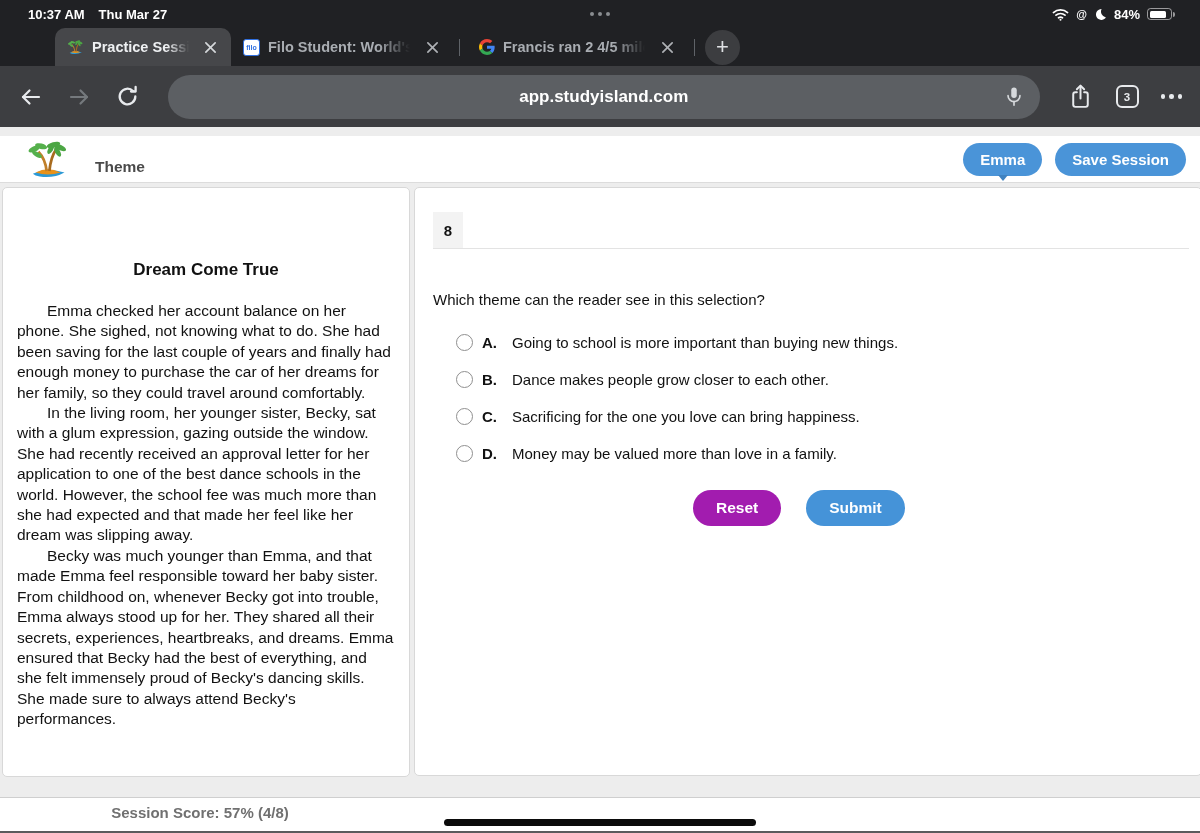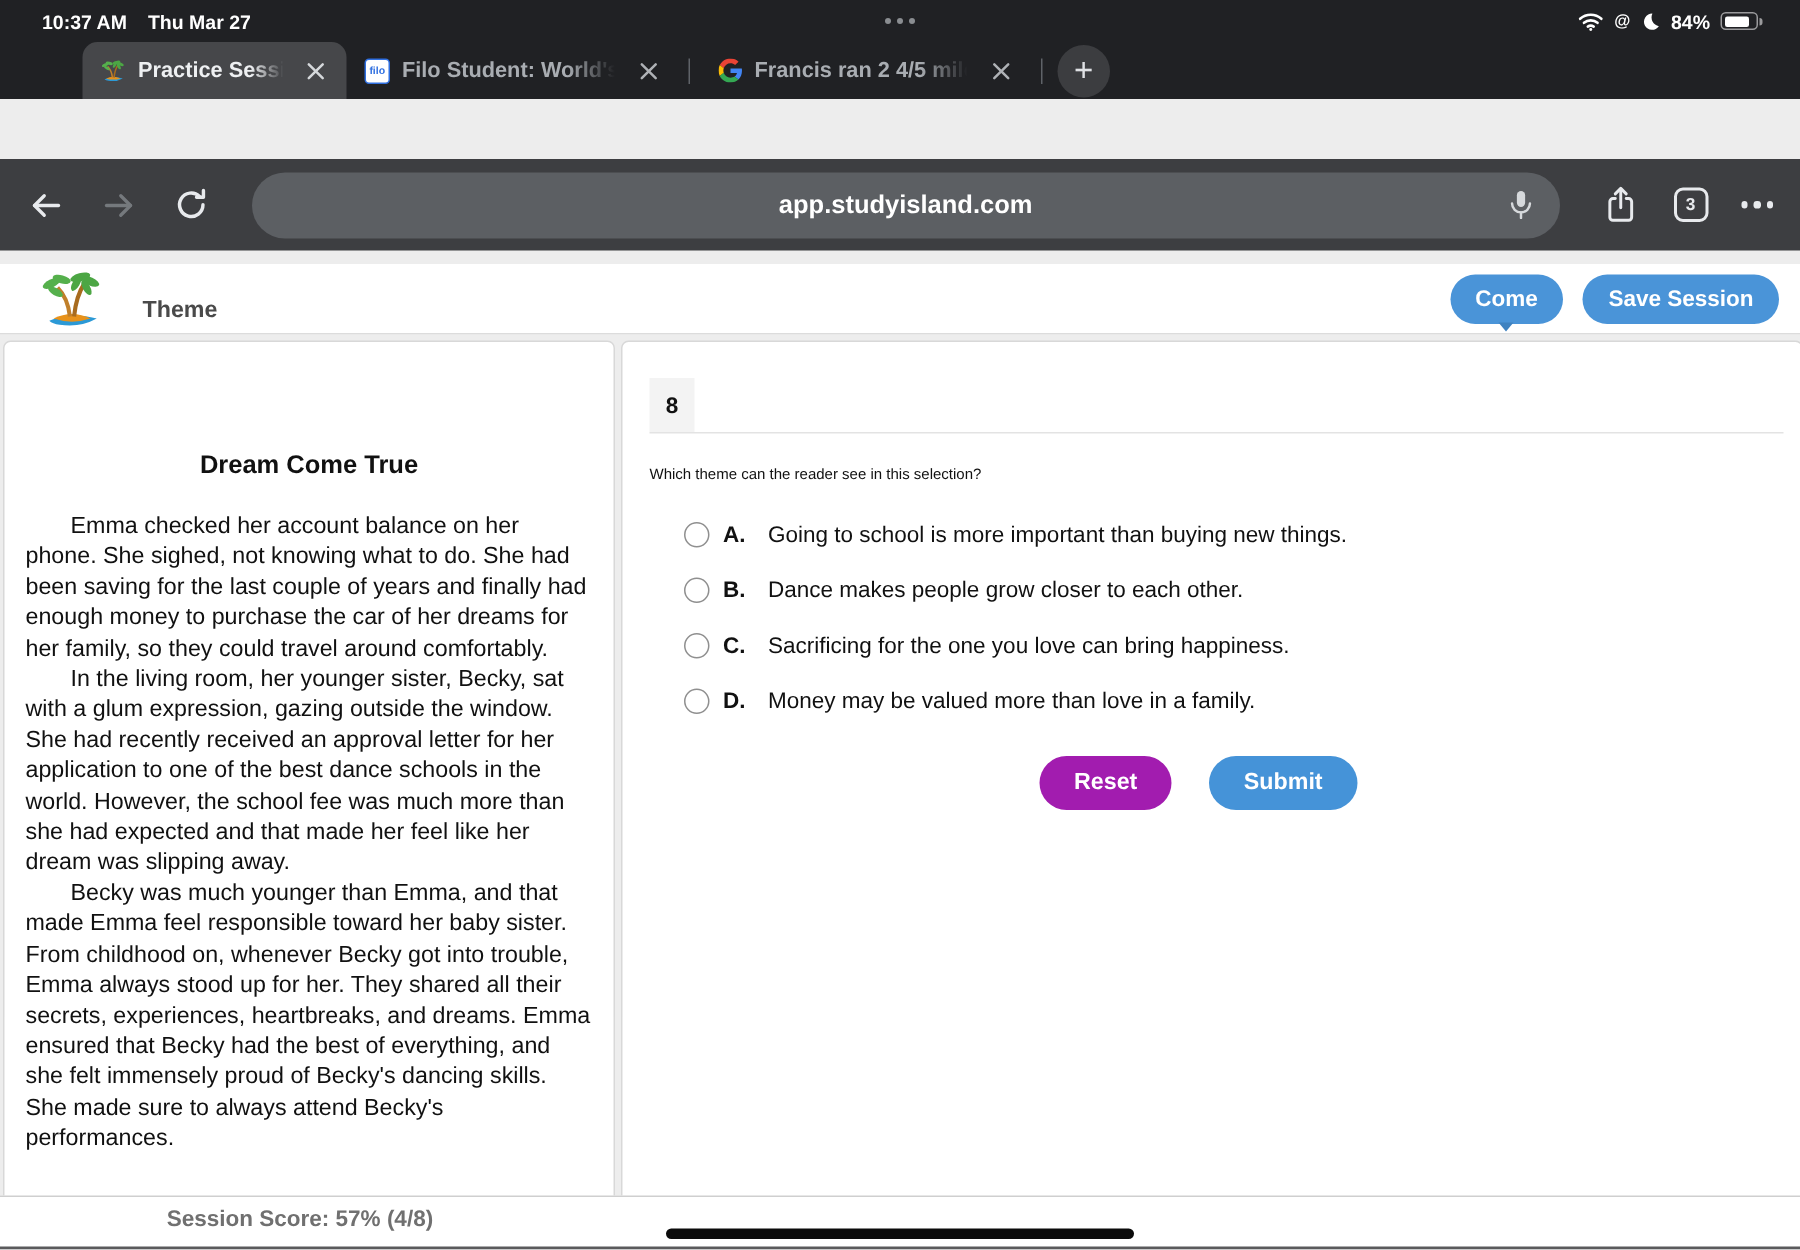--- a/index.html
+++ b/index.html
@@ -33,21 +33,21 @@
   .tab-close { width:22px; height:22px; display:flex; align-items:center; justify-content:center; flex:none; }
   .tab-sep { width:1px; height:17px; background:#5f6368; margin:0 6px; align-self:center; }
   .new-tab-btn { width:35px; height:35px; border-radius:50%; background:#3c3d40; color:#dfe1e4;
     display:flex; align-items:center; justify-content:center; font-size:22px; font-weight:normal;
     align-self:center; margin-left:4px; }
   .favicon { width:17px; height:17px; flex:none; display:flex; align-items:center; justify-content:center; }
   .filo-badge { width:17px; height:17px; background:#fff; border:1.5px solid #2f6fe0; border-radius:3px;
     color:#2f6fe0; font-size:7px; font-weight:bold; display:flex; align-items:center; justify-content:center; }
 
   
-  .toolbar { height:61px; background:#3d3e41; display:flex; align-items:center; padding:0 18px; gap:22px;margin-top:40px; }
+  .toolbar { height:61px; background:#3d3e41; display:flex; align-items:center; padding:0 18px; gap:22px; }
   .nav-icon { width:26px; height:26px; display:flex; align-items:center; justify-content:center; }
   .url-pill { flex:1; height:44px; background:#5c5f63; border-radius:22px; display:flex; align-items:center;
     justify-content:center; position:relative; margin:0 6px; }
   .url-text { color:#fff; font-size:17px; font-weight:bold; }
   .mic { position:absolute; right:15px; top:9px; }
   .tab-count-box { width:23px; height:23px; border:2px solid #e8eaed; border-radius:6px; color:#e8eaed;
     font-size:11.5px; font-weight:bold; display:flex; align-items:center; justify-content:center; }
   .dots-menu { display:flex; gap:4px; }
   .dots-menu i { width:4.5px; height:4.5px; border-radius:50%; background:#e8eaed; display:block; }
 
@@ -70,21 +70,21 @@
   .panel { background:#fff; border:1px solid #d8d8d8; border-radius:5px; }
   .passage-panel { width:408px; height:590px; padding:14px; overflow:hidden; }
   .passage-title { text-align:center; font-size:17px; font-weight:bold; color:#111; margin-top:58px; }
   .passage-body { margin-top:21px; font-size:15.5px; line-height:20.4px; color:#111; }
   .passage-body p { text-indent:30px; }
 
   .question-panel { flex:1; height:589px; margin-right:-2px; padding:0 0 0 18px; }
   .q-head { display:flex; align-items:flex-end; border-bottom:1px solid #e3e3e3; margin:24px 12px 0 0; }
   .q-number { width:30px; height:36px; background:#f3f3f3; display:flex; align-items:center;
     justify-content:center; font-size:15px; font-weight:bold; color:#111; }
-  .q-prompt { margin-top:22px; font-size:10px; color:#111; }
+  .q-prompt { margin-top:42px; font-size:15px; color:#111; }
   .options { margin-top:26px; }
   .option-row { display:flex; align-items:center; margin-bottom:20px; }
   .radio { width:17px; height:17px; border:1.5px solid #8f8f8f; border-radius:50%; margin:0 9px 0 23px;
     flex:none; background:#fff; }
   .option-letter { font-weight:bold; font-size:15px; color:#111; width:30px; }
   .option-text { font-size:15px; color:#111; }
   .q-buttons { display:flex; gap:25px; margin:28px 0 0 260px; }
   .q-btn { border:none; border-radius:18px; color:#fff; font-family:inherit; font-size:15.5px;
     font-weight:bold; padding:9px 23px; cursor:pointer; }
 
@@ -263,21 +263,21 @@
           <ellipse cx="40" cy="10" rx="10" ry="4" transform="rotate(-15 40 10)"></ellipse>
           <ellipse cx="50" cy="14" rx="9" ry="4" transform="rotate(25 50 14)"></ellipse>
           <ellipse cx="46" cy="20" rx="8" ry="3.5" transform="rotate(60 46 20)"></ellipse>
           <ellipse cx="36" cy="16" rx="8" ry="3.5" transform="rotate(-60 36 16)"></ellipse>
         </g>
     </svg>
   </span>
   <span class="site-title">Theme</span>
   <div class="header-actions">
     <button class="pill-btn" style="background:#4a94d8;">
-      <span>Come</span>
+      <span>Emma</span>
       <span class="tools-caret"></span>
     </button>
     <button class="pill-btn" style="background:#4a94d8;">
       <span>Save Session</span>
     </button>
   </div>
 </div>
 
 <div class="content">
 

